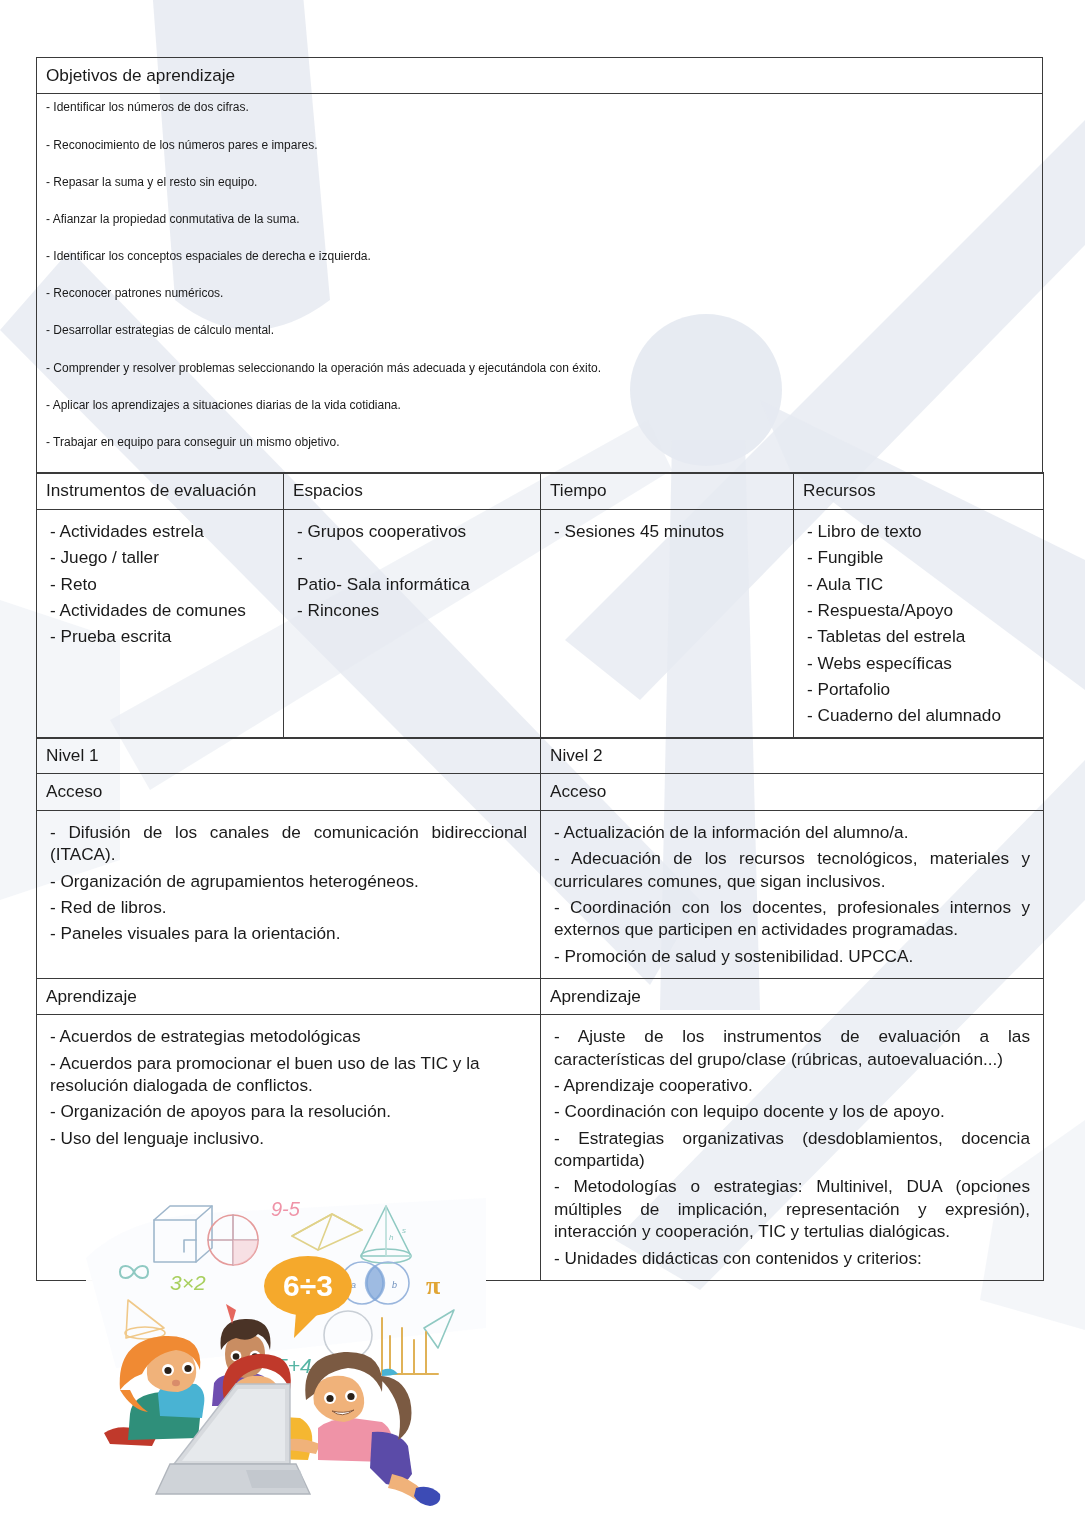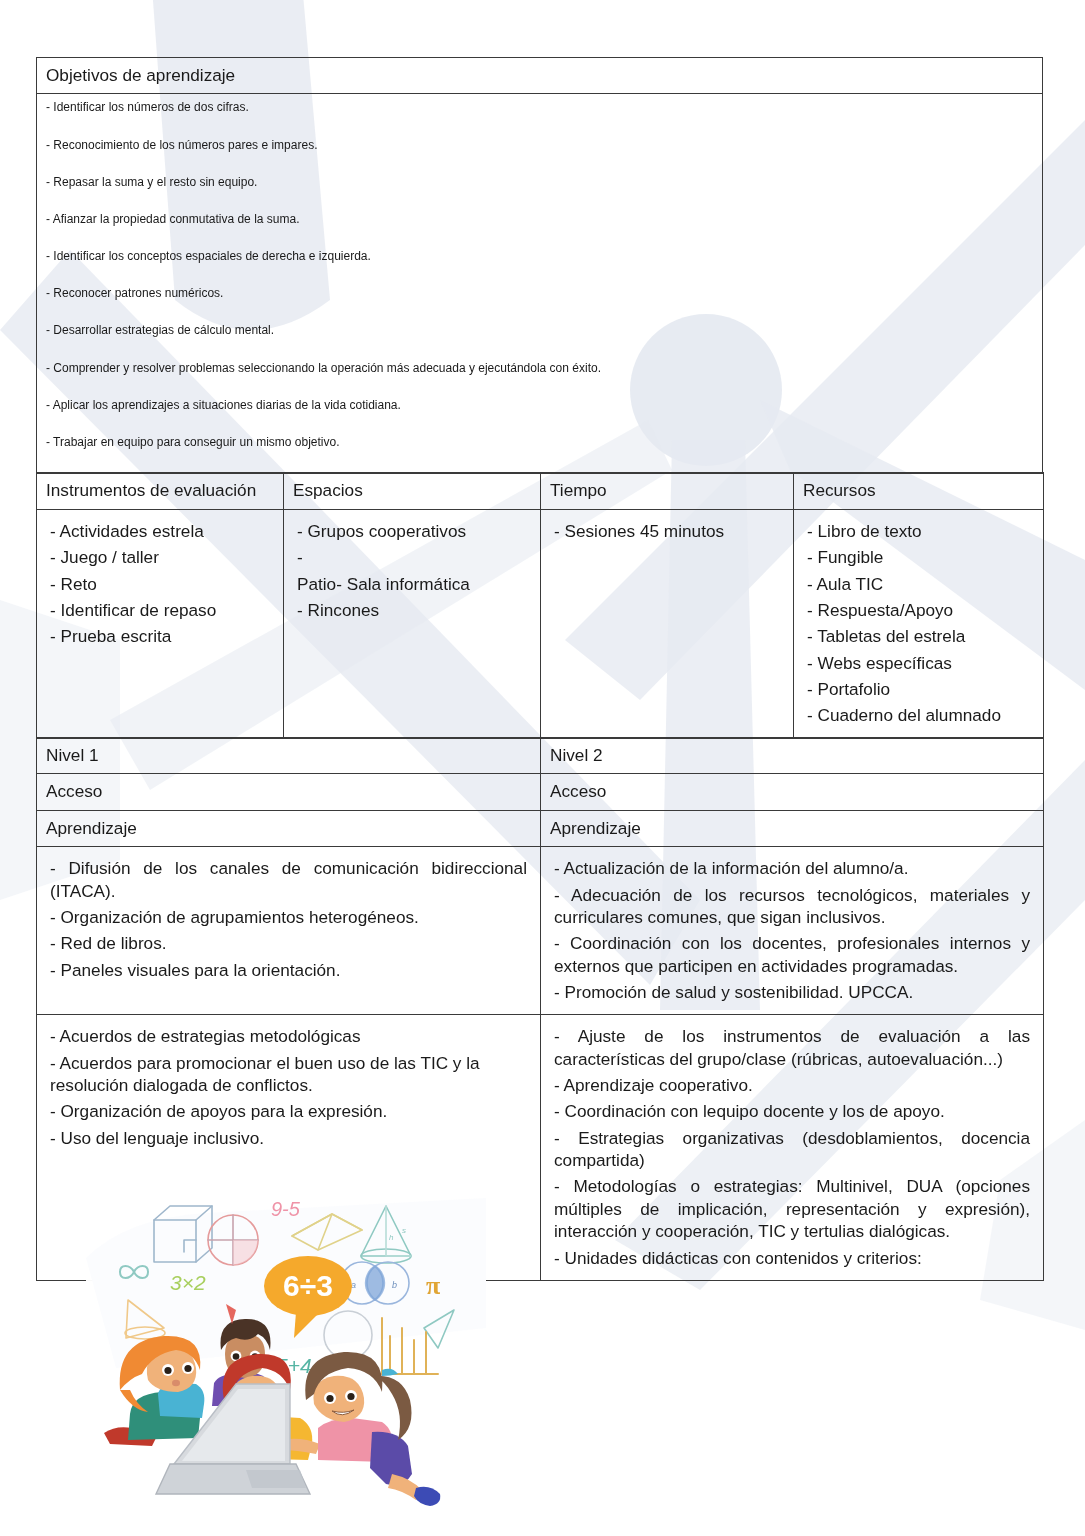--- a/index.html
+++ b/index.html
@@ -160,21 +160,21 @@
         </td>
         <td class="hdr">
           <span>Recursos</span>
         </td>
       </tr>
       <tr>
         <td class="h-eval">
           <p class="bl">- Actividades estrela</p>
           <p class="bl">- Juego / taller</p>
           <p class="bl">- Reto</p>
-          <p class="bl">- Identificar de repaso</p>
+          <p class="bl">- Actividades de comunes</p>
           <p class="bl">- Prueba escrita</p>
         </td>
         <td>
           <p class="bl">- Grupos cooperativos</p>
           <p class="bl">-</p>
           <p class="bl">Patio- Sala informática</p>
           <p class="bl">- Rincones</p>
         </td>
         <td>
           <p class="bl">- Sesiones 45 minutos</p>
@@ -213,48 +213,48 @@
       <tr>
         <td class="hdr">
           <span>Acceso</span>
         </td>
         <td class="hdr">
           <span>Acceso</span>
         </td>
       </tr>
 
       <tr>
-        <td class="hdr">
-          <span>Aprendizaje</span>
-        </td>
-        <td class="hdr">
-          <span>Aprendizaje</span>
-        </td>
-      </tr>
-
-      <tr>
         <td class="h-acc">
           <p class="bl just">- Difusión de los canales de comunicación bidireccional (ITACA).</p>
           <p class="bl">- Organización de agrupamientos heterogéneos.</p>
           <p class="bl">- Red de libros.</p>
           <p class="bl">- Paneles visuales para la orientación.</p>
         </td>
         <td>
           <p class="bl">- Actualización de la información del alumno/a.</p>
           <p class="bl just">- Adecuación de los recursos tecnológicos, materiales y curriculares comunes, que sigan inclusivos.</p>
           <p class="bl just">- Coordinación con los docentes, profesionales internos y externos que participen en actividades programadas.</p>
           <p class="bl">- Promoción de salud y sostenibilidad. UPCCA.</p>
         </td>
       </tr>
 
       <tr>
+        <td class="hdr">
+          <span>Aprendizaje</span>
+        </td>
+        <td class="hdr">
+          <span>Aprendizaje</span>
+        </td>
+      </tr>
+
+      <tr>
         <td class="h-apr-l">
           <p class="bl">- Acuerdos de estrategias metodológicas</p>
           <p class="bl">- Acuerdos para promocionar el buen uso de las TIC y la resolución dialogada de conflictos.</p>
-          <p class="bl">- Organización de apoyos para la expresión.</p>
+          <p class="bl">- Organización de apoyos para la resolución.</p>
           <p class="bl">- Uso del lenguaje inclusivo.</p>
         </td>
         <td>
           <p class="bl just">- Ajuste de los instrumentos de evaluación a las características del grupo/clase (rúbricas, autoevaluación...)</p>
           <p class="bl">- Aprendizaje cooperativo.</p>
           <p class="bl">- Coordinación con lequipo docente y los de apoyo.</p>
           <p class="bl just">- Estrategias organizativas (desdoblamientos, docencia compartida)</p>
           <p class="bl just">- Metodologías o estrategias: Multinivel, DUA (opciones múltiples de implicación, representación y expresión), interacción y cooperación, TIC y tertulias dialógicas.</p>
           <p class="bl just">- Unidades didácticas con contenidos y criterios:</p>
         </td>

